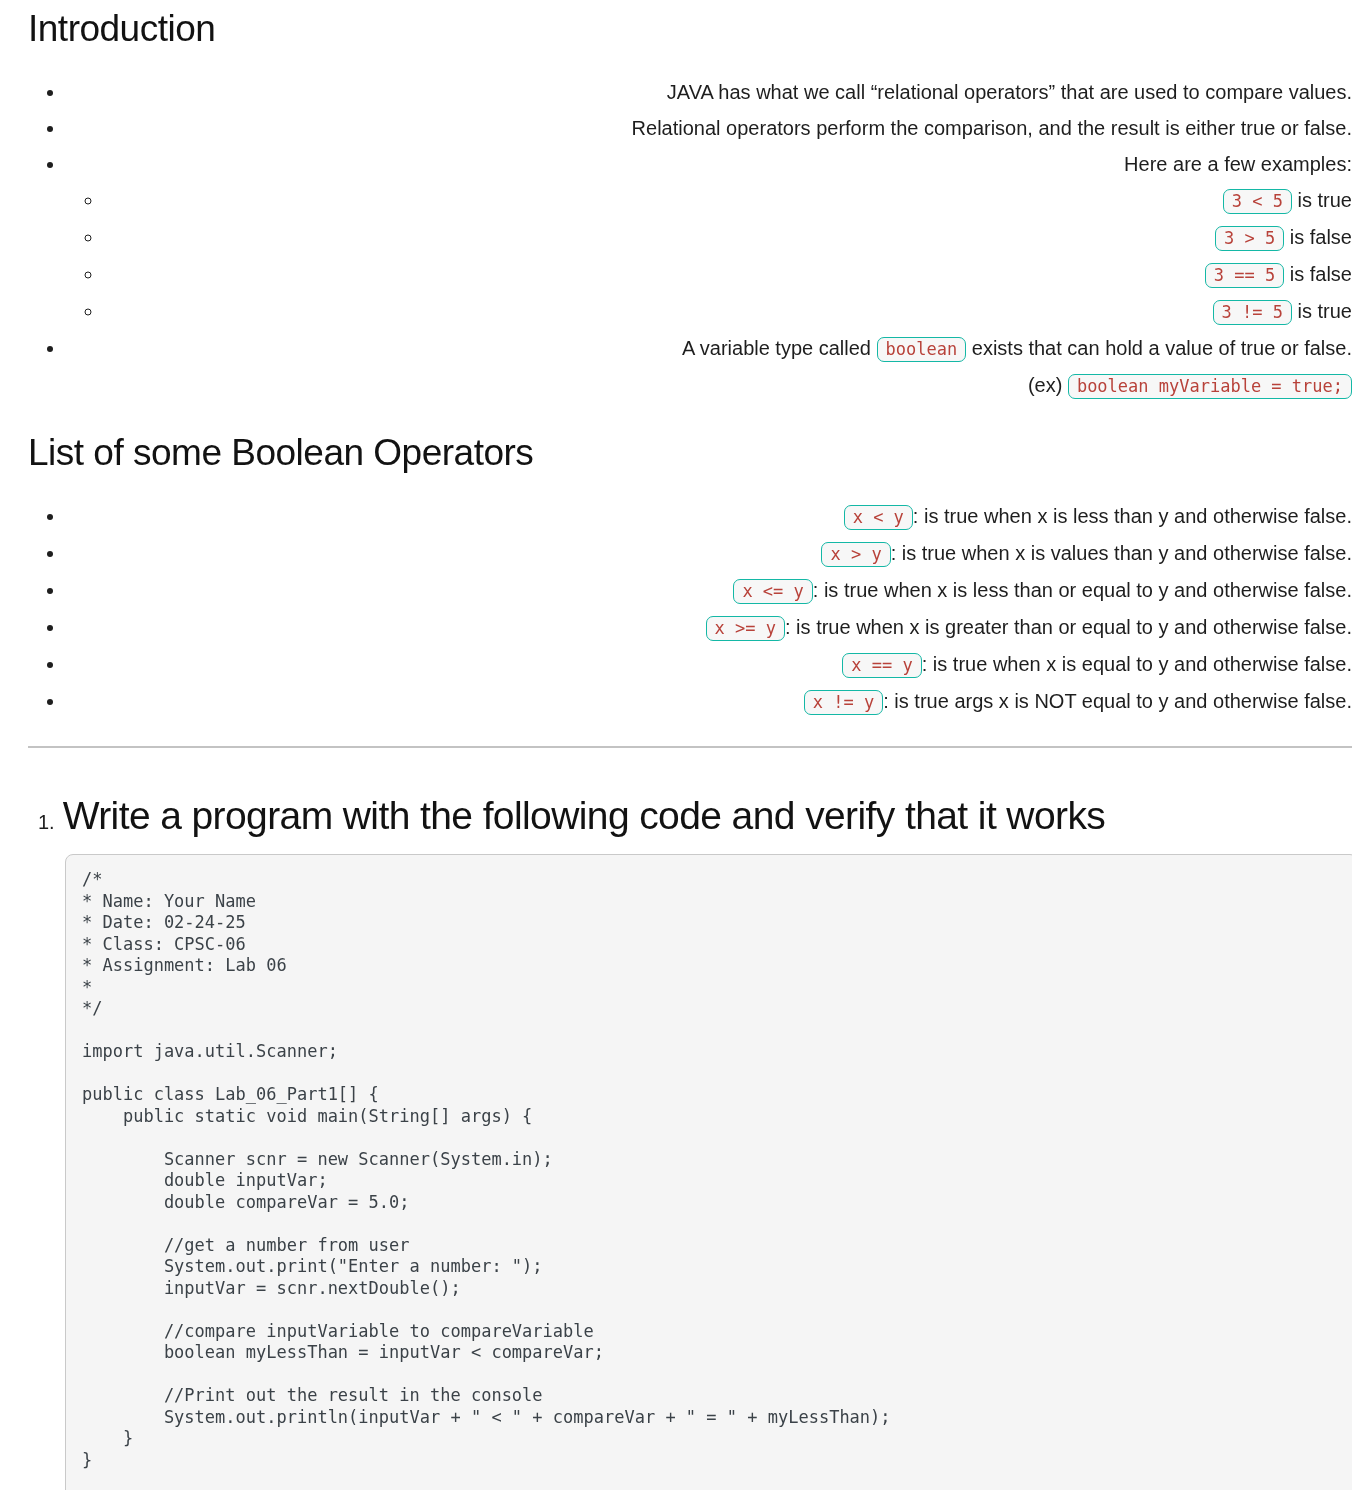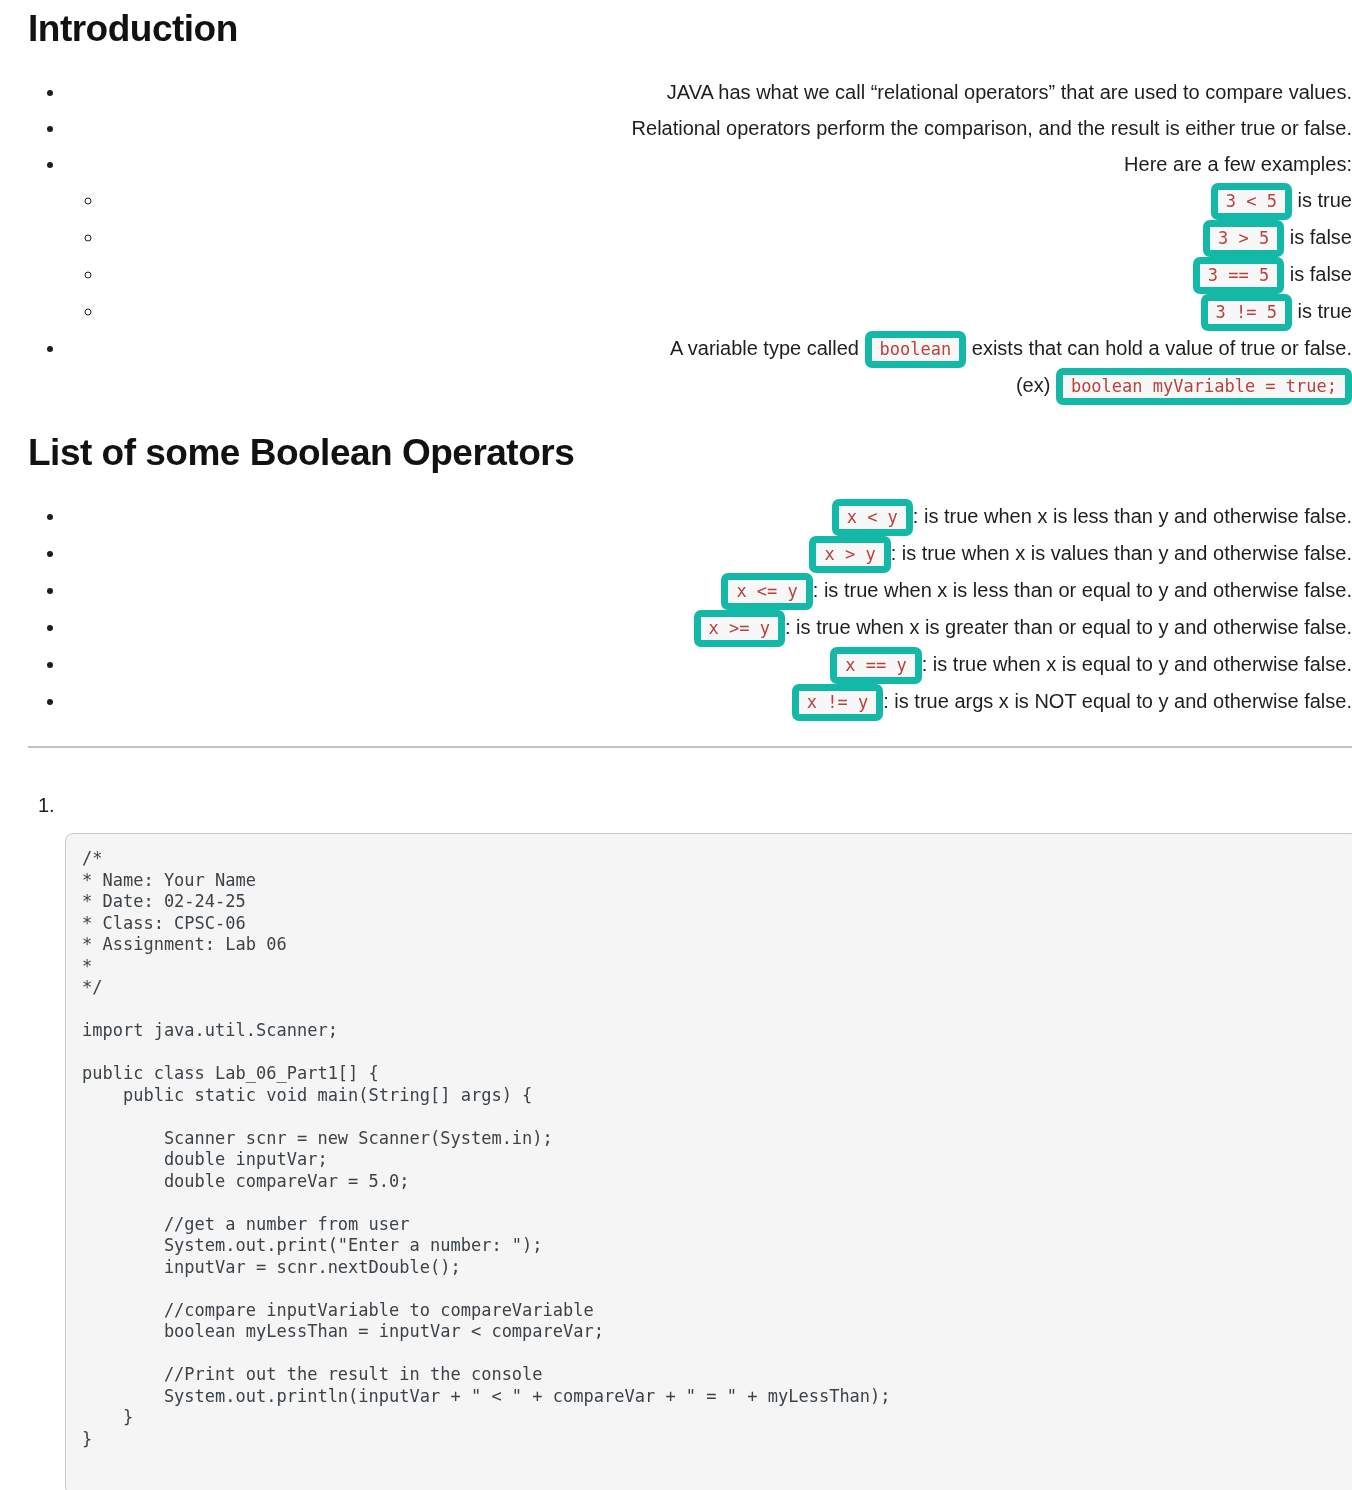--- a/index.html
+++ b/index.html
@@ -8,21 +8,21 @@
     width: 1352px;
     overflow-x: hidden;
     font-family: "Liberation Sans", "DejaVu Sans", sans-serif;
     color: #1e1e1e;
   }
   .page { padding: 8px 0 12px 28px; }
 
   
   .h2 {
     font-size: 37px;
-    font-weight: 700;
+    font-weight: 400;
     letter-spacing: -0.5px;
     color: #121212;
     margin: 0 0 24px 0;
   }
   .h2.mt { margin-top: 28px; }
 
   
   ul.blist {
     list-style: disc;
     padding-left: 38px;
@@ -43,21 +43,21 @@
     line-height: 36px;
   }
   strong { font-weight: 400; }
 
   
   code.chip {
     font-family: "DejaVu Sans Mono", "Liberation Mono", monospace;
     font-size: 17px;
     color: #b8423a;
     background: #f7f7f7;
-    border: 7px solid #14b8a6;
+    border: 1px solid #14b8a6;
     border-radius: 7px;
     padding: 1px 8px 2px 8px;
     white-space: pre;
   }
   .extra-line { display: block; }
 
   
   hr.divider {
     border: none;
     border-top: 2px solid #c3c3c3;
@@ -121,20 +121,21 @@
       <li><code class="chip">x &lt;= y</code><span>: is </span><strong>true</strong><span> when x is less than or equal to y and otherwise </span><strong>false</strong><span>.</span></li>
       <li><code class="chip">x &gt;= y</code><span>: is </span><strong>true</strong><span> when x is greater than or equal to y and otherwise </span><strong>false</strong><span>.</span></li>
       <li><code class="chip">x == y</code><span>: is </span><strong>true</strong><span> when x is equal to y and otherwise </span><strong>false</strong><span>.</span></li>
       <li><code class="chip">x != y</code><span>: is </span><strong>true</strong><span> args x is NOT equal to y and otherwise </span><strong>false</strong><span>.</span></li>
     </ul>
 
   <hr class="divider">
 
   <div class="task-row">
     <span class="task-num">1.</span>
+    <h1 class="h1">Write a program with the following code and verify that it works</h1>
   </div>
 
   <pre class="codeblock"><code>/*
 * Name: Your Name
 * Date: 02-24-25
 * Class: CPSC-06
 * Assignment: Lab 06
 *
 */
 

